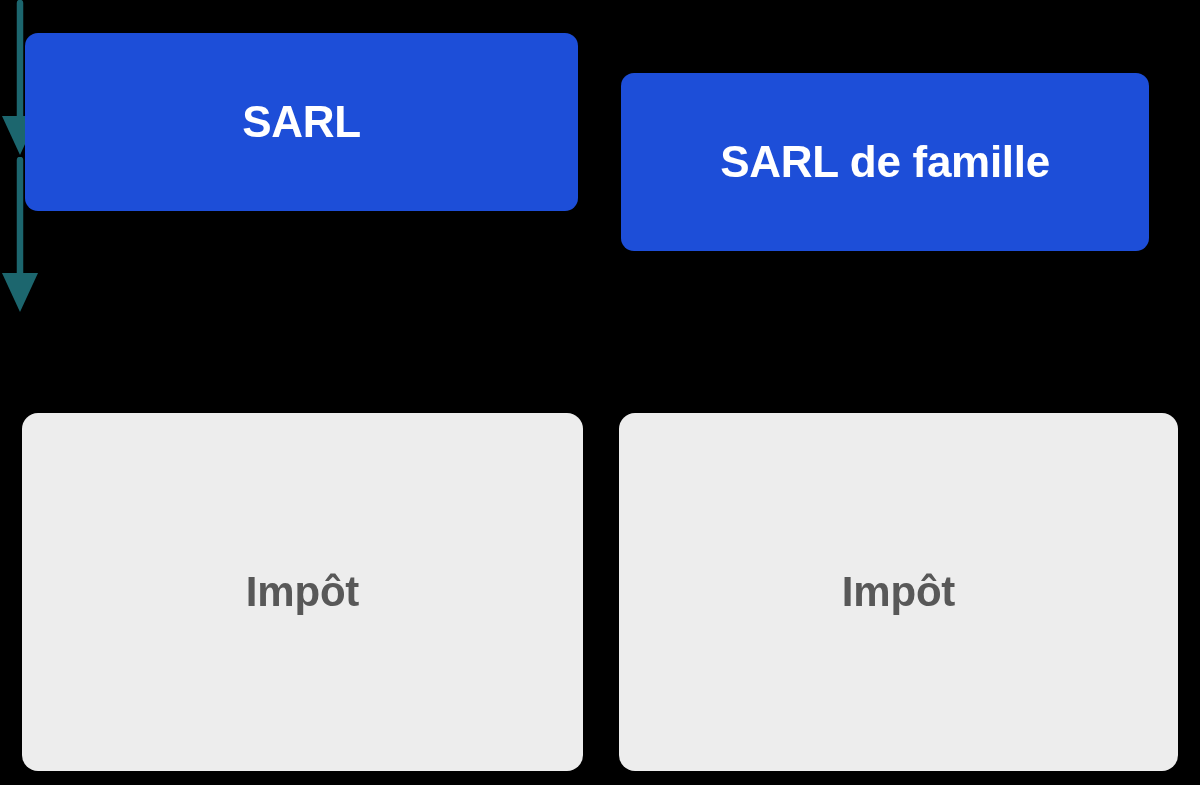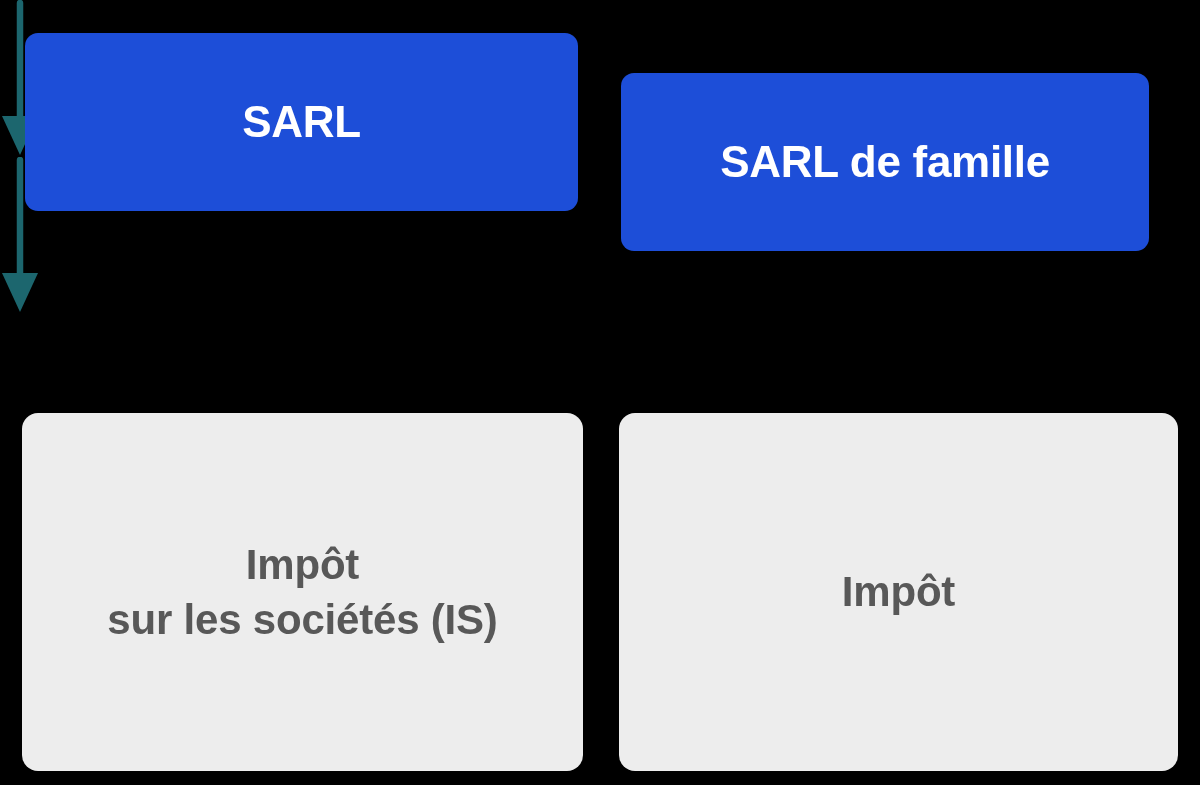--- a/index.html
+++ b/index.html
@@ -83,21 +83,20 @@
   <div id="arrow-sarl-to-is">
     <svg class="arrow-svg" viewBox="0 0 40 157" xmlns="http://www.w3.org/2000/svg">
       <line x1="20" y1="3" x2="20" y2="118" stroke="#1c666e" stroke-width="6.5" stroke-linecap="round"></line>
       <polygon points="2,116 38,116 20,155" fill="#1c666e"></polygon>
     </svg>
   </div>
 
   <div id="node-is" class="node-bottom">
     <span class="node-label">
       <span>Impôt</span><br>
-      <span>sur les sociétés (IS)</span>
     </span>
   </div>
 
   <div id="node-sarl-famille" class="node-top">
     <span class="node-label">SARL de famille</span>
   </div>
 
   <div id="arrow-famille-to-ir">
     <svg class="arrow-svg" viewBox="0 0 40 157" xmlns="http://www.w3.org/2000/svg">
       <line x1="20" y1="3" x2="20" y2="118" stroke="#1c666e" stroke-width="6.5" stroke-linecap="round"></line>

